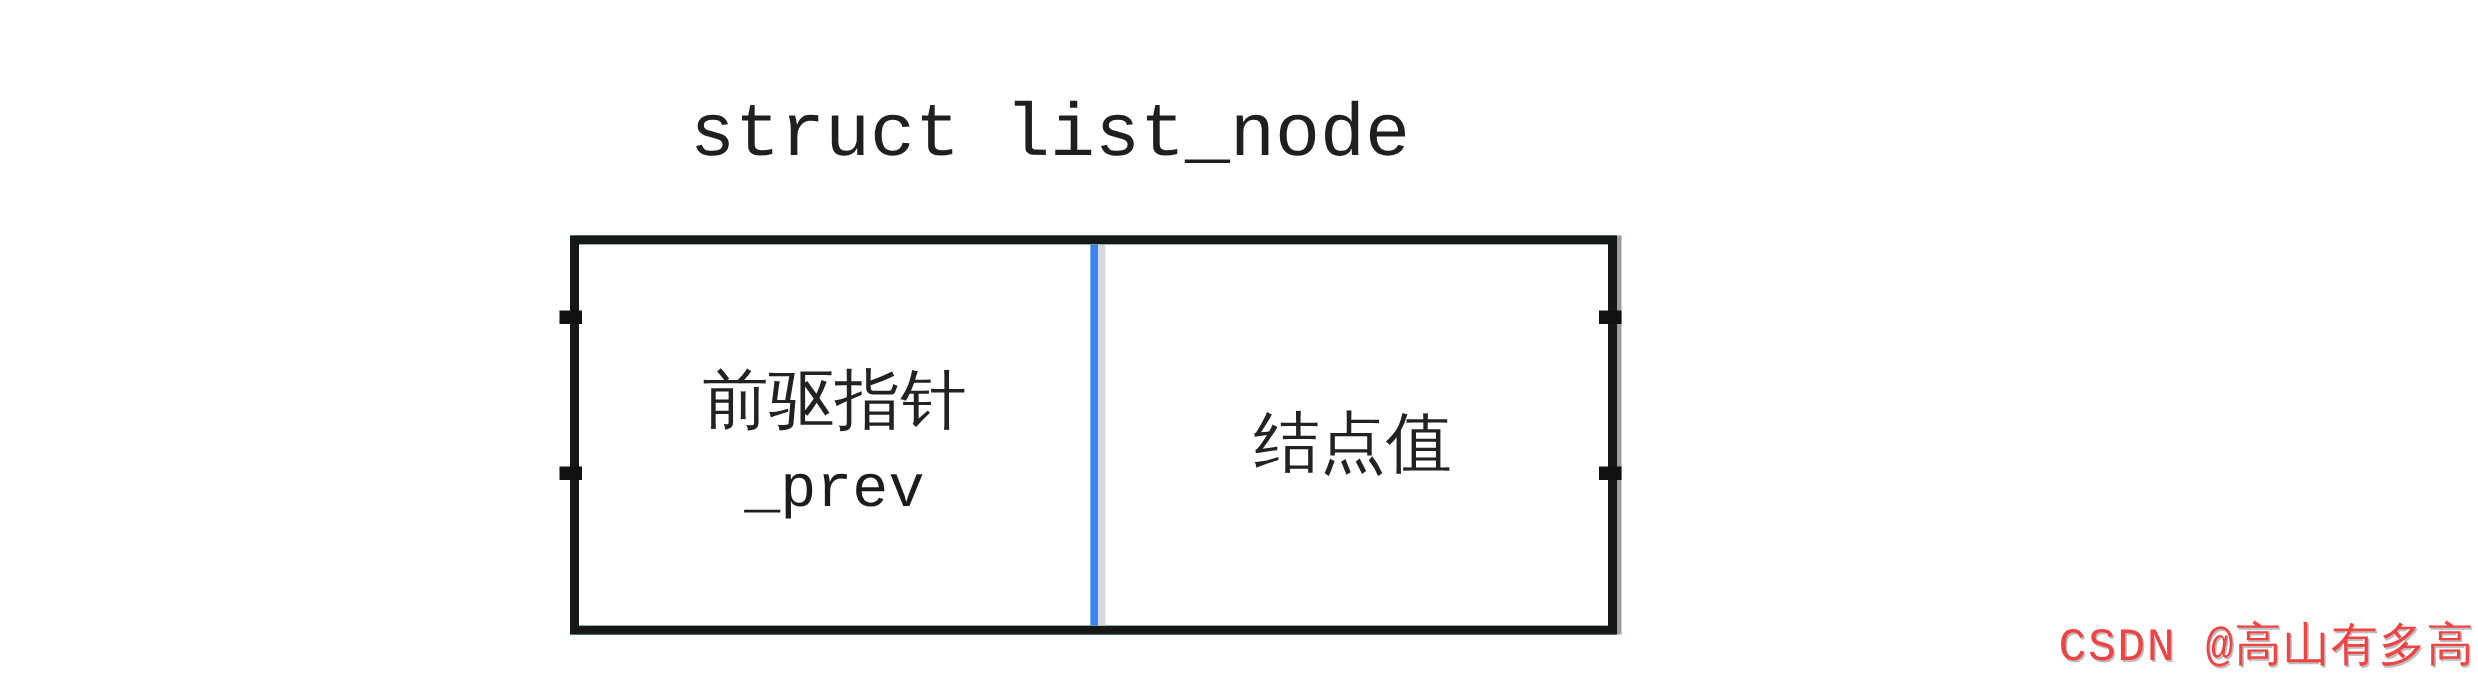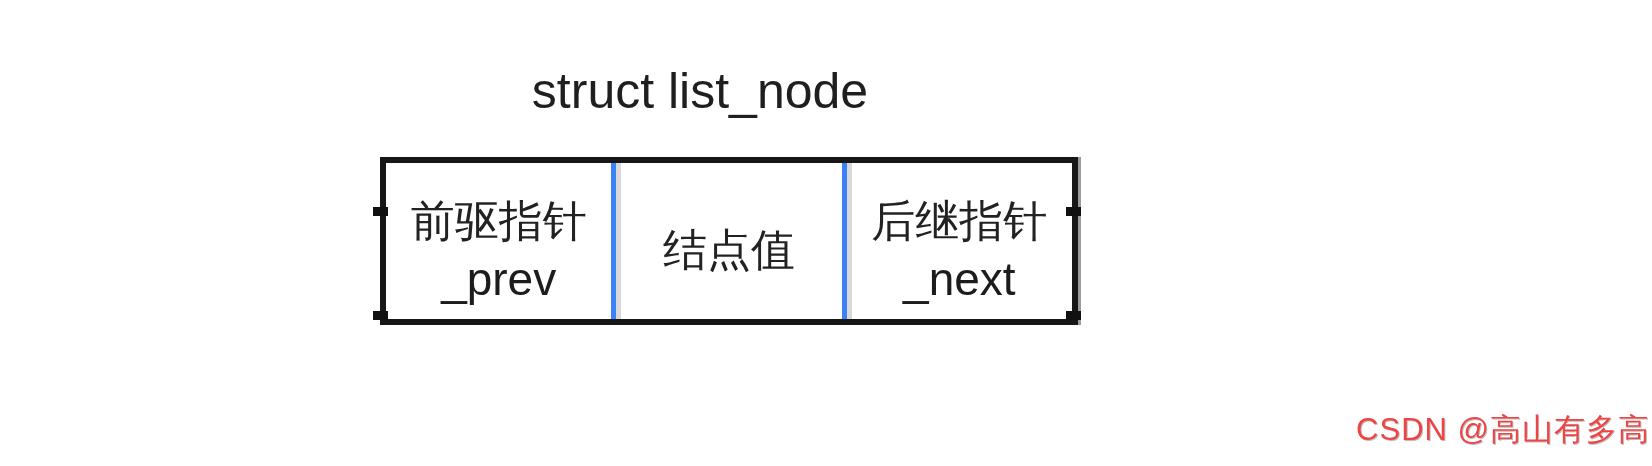--- a/index.html
+++ b/index.html
@@ -6,40 +6,40 @@
     margin: 0;
     padding: 0;
     background: #ffffff;
   }
   .canvas {
     position: relative;
     width: 1652px;
     height: 466px;
     background: #ffffff;
     overflow: hidden;
-    font-family: Liberation Sans, sans-serif;
+    font-family: Liberation Mono, monospace;
     color: #1c1c1c;
   }
   .diagram-title {
     position: absolute;
     top: 62px;
     left: 700px;
     transform: translateX(-50%);
     font-size: 50px;
     font-weight: 500;
     letter-spacing: 0px;
     color: #1f1f1f;
     white-space: nowrap;
   }
   .node-box {
     position: absolute;
     left: 380px;
     top: 157px;
     width: 698px;
-    height: 168px;
+    height: 266px;
     box-sizing: border-box;
     border: 6px solid #171717;
     background: #22c55e;
     display: flex;
     flex-direction: row;
     
     box-shadow: inset -3px 0 0 #8f8f8f, 3px 0 0 #9b9b9b;
   }
   .node-cell {
     flex: 1 1 0;
@@ -56,21 +56,21 @@
     
     box-shadow: inset 5px 0 0 #d8d8d8;
   }
   .cell-line-cn {
     font-size: 44px;
     line-height: 58px;
     color: #222222;
     white-space: nowrap;
   }
   .cell-line-code {
-    font-size: 46px;
+    font-size: 40px;
     line-height: 58px;
     color: #1c1c1c;
     white-space: nowrap;
   }
   .anchor-tick {
     position: absolute;
     width: 15px;
     height: 9px;
     background: #111111;
   }
@@ -100,24 +100,20 @@
 
     <div class="node-cell">
       <span class="cell-line-cn">前驱指针</span>
       <span class="cell-line-code">_prev</span>
     </div>
 
     <div class="node-cell">
       <span class="cell-line-cn">结点值</span>
     </div>
 
-    <div class="node-cell">
-      <span class="cell-line-cn">后继指针</span>
-      <span class="cell-line-code">_next</span>
-    </div>
 
   </div>
 
   <div class="anchor-tick tick-left-top"></div>
   <div class="anchor-tick tick-left-bottom"></div>
   <div class="anchor-tick tick-right-top"></div>
   <div class="anchor-tick tick-right-bottom"></div>
 
   <div class="watermark">CSDN @高山有多高</div>
 

